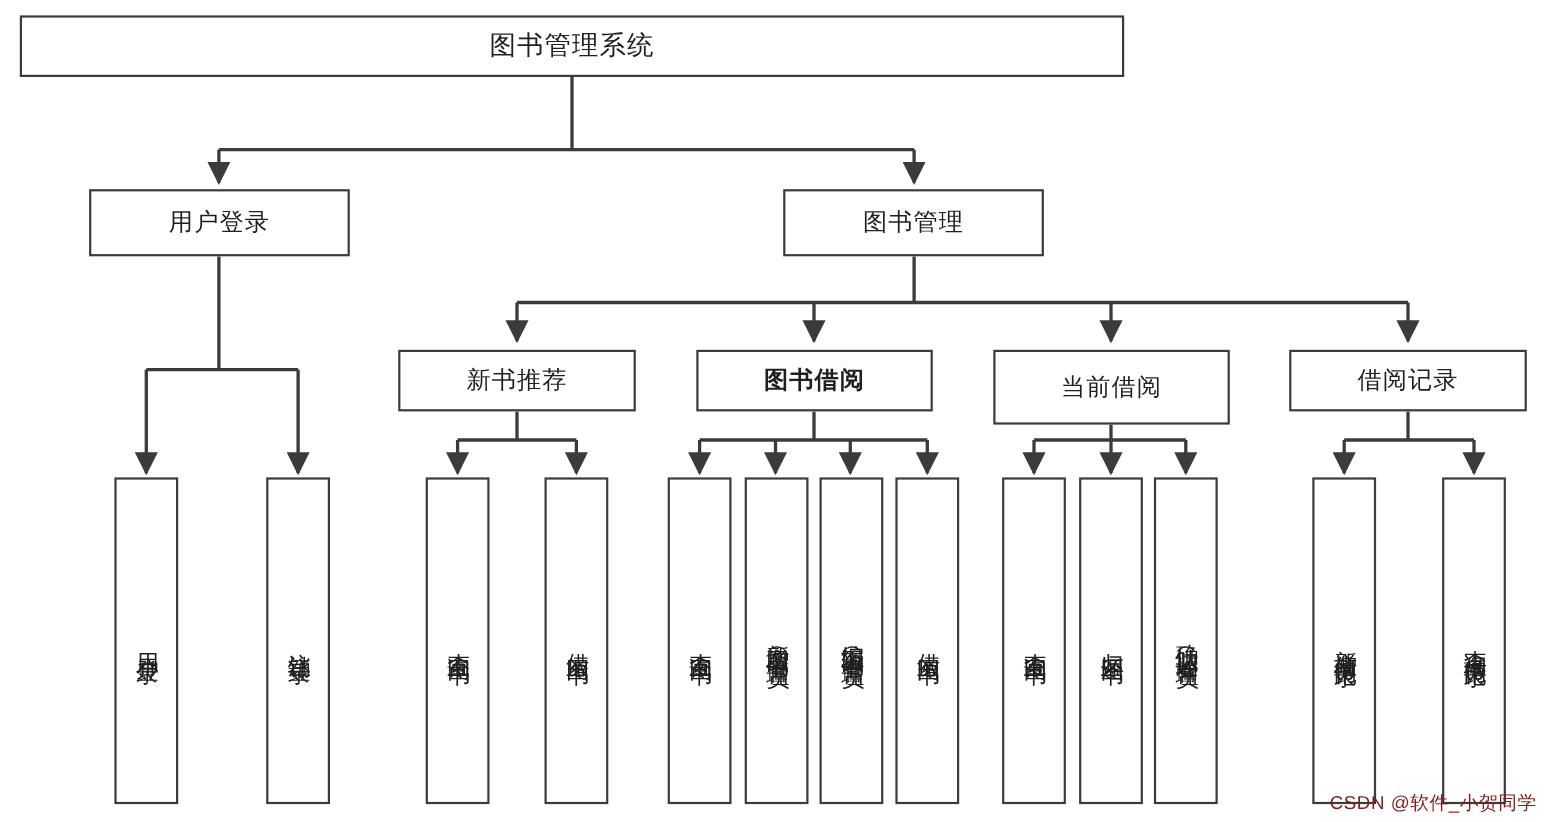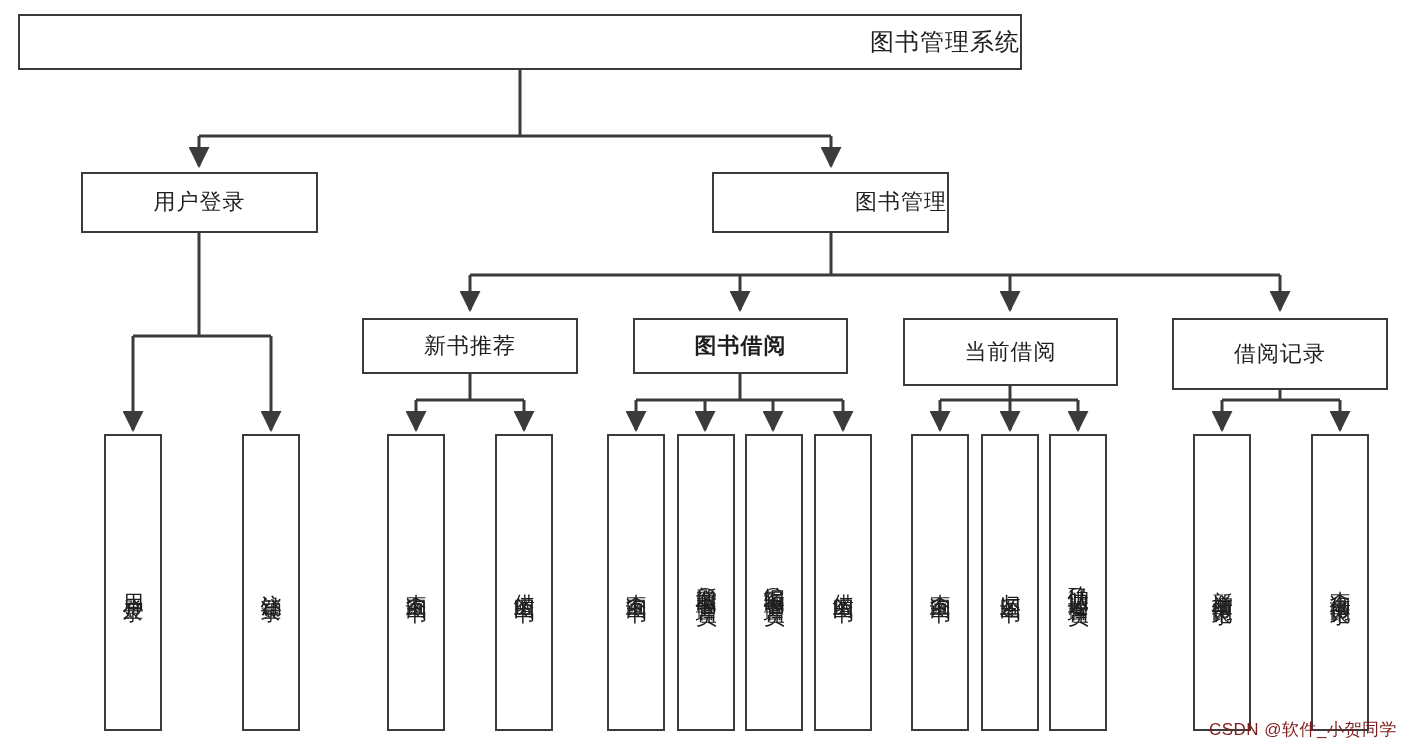--- a/index.html
+++ b/index.html
@@ -113,41 +113,41 @@
       <path d="M 1010 400 L 1010 430" marker-end="url(#arrow)"></path>
       <path d="M 1078 400 L 1078 430" marker-end="url(#arrow)"></path>
 
       <path d="M 1280 374 L 1280 400"></path>
       <path d="M 1222 400 L 1340 400"></path>
       <path d="M 1222 400 L 1222 430" marker-end="url(#arrow)"></path>
       <path d="M 1340 400 L 1340 430" marker-end="url(#arrow)"></path>
     </g>
   </svg>
 
-  <div class="node horiz title" style="left:18px; top:14px; width:1004px; height:56px;justify-content:flex-end;">
+  <div class="node horiz title" style="left:18px; top:14px; width:1004px; height:56px;">
     <span>图书管理系统</span>
   </div>
 
   <div class="node horiz" style="left:81px; top:172px; width:237px; height:61px;">
     <span>用户登录</span>
   </div>
-  <div class="node horiz" style="left:712px; top:172px; width:237px; height:61px;justify-content:flex-end;">
+  <div class="node horiz" style="left:712px; top:172px; width:237px; height:61px;">
     <span>图书管理</span>
   </div>
 
   <div class="node horiz" style="left:362px; top:318px; width:216px; height:56px;">
     <span>新书推荐</span>
   </div>
   <div class="node horiz" style="left:633px; top:318px; width:215px; height:56px;font-weight:bold;">
     <span>图书借阅</span>
   </div>
   <div class="node horiz" style="left:903px; top:318px; width:215px; height:68px;">
     <span>当前借阅</span>
   </div>
-  <div class="node horiz" style="left:1172px; top:318px; width:216px; height:72px;">
+  <div class="node horiz" style="left:1172px; top:318px; width:216px; height:56px;">
     <span>借阅记录</span>
   </div>
 
   <div class="node vert" style="left:104px; top:434px; width:58px; height:297px;">
     <span class="vtxt">用户登录</span>
   </div>
   <div class="node vert" style="left:242px; top:434px; width:58px; height:297px;">
     <span class="vtxt">注销登录</span>
   </div>
 

